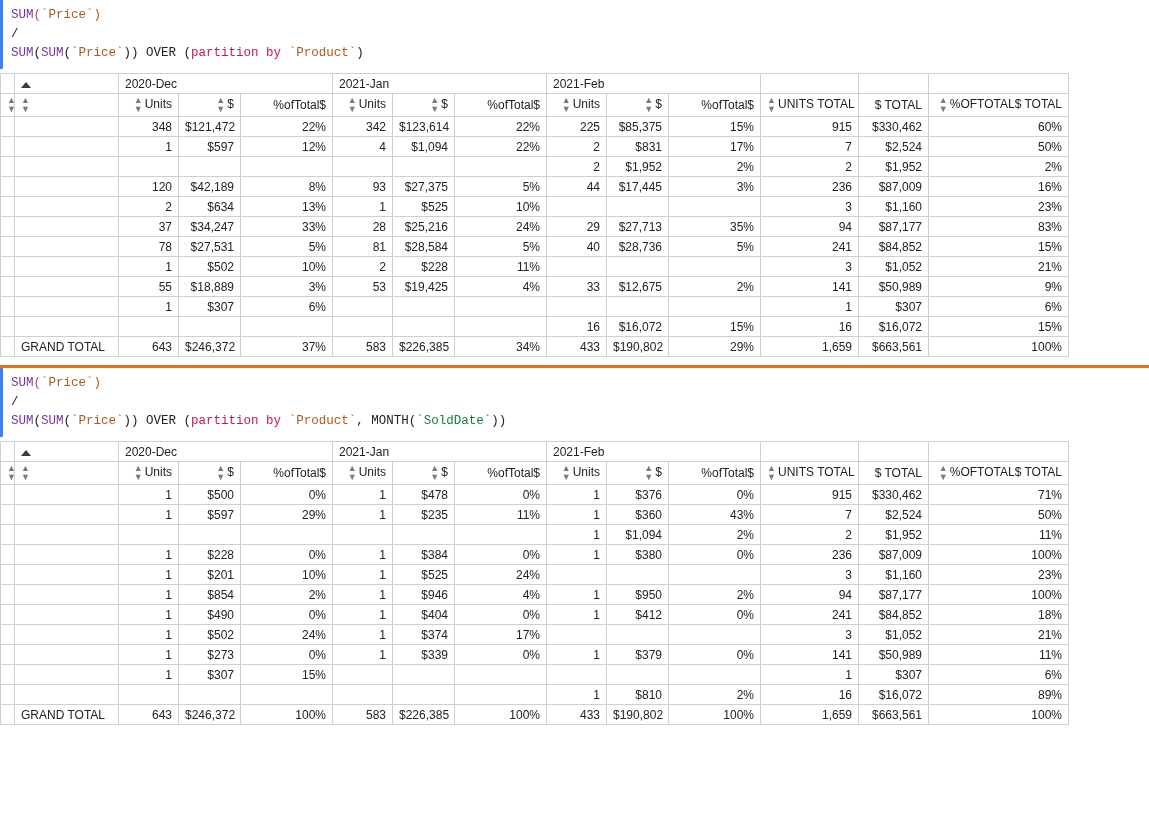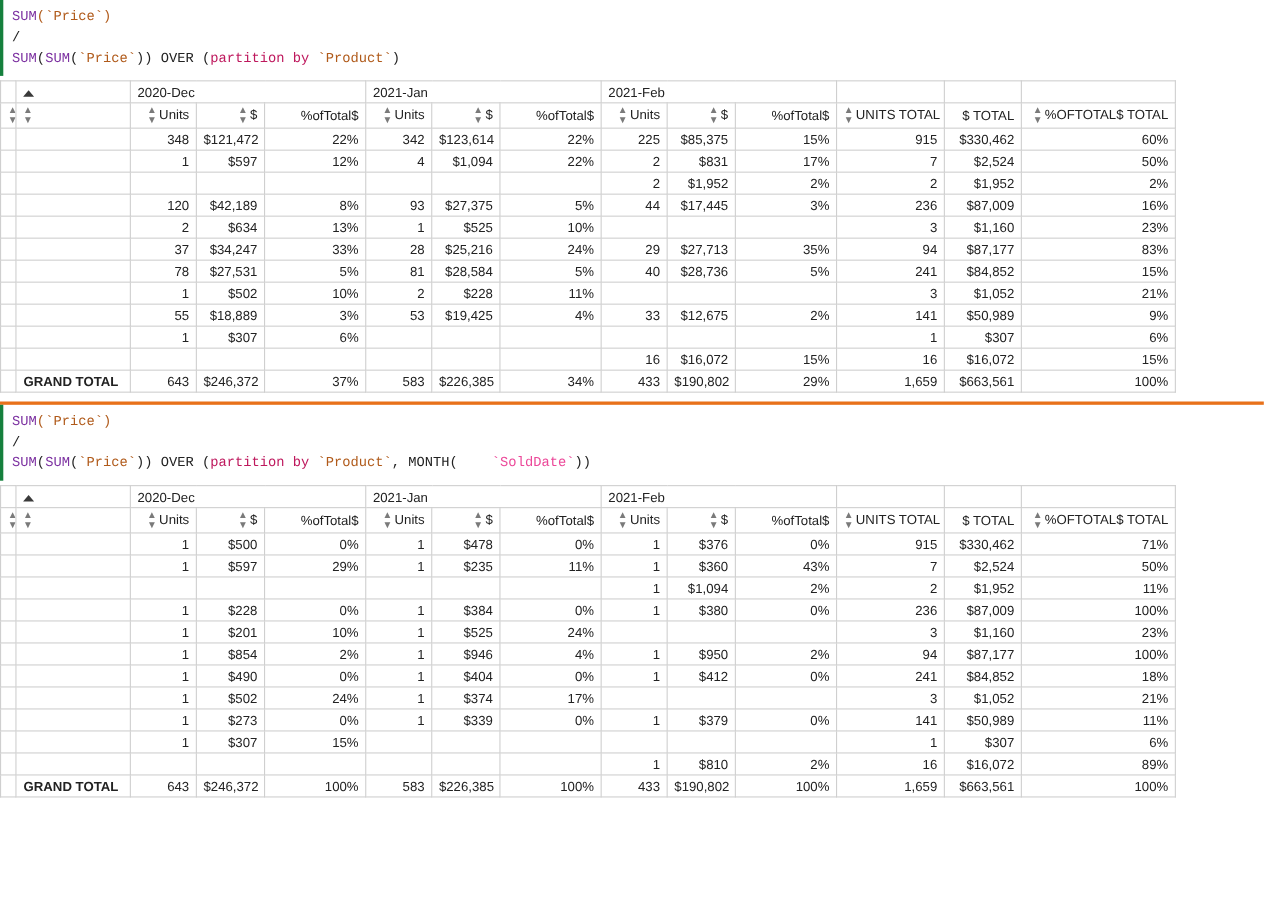--- a/index.html
+++ b/index.html
@@ -4,28 +4,28 @@
 <style>
   html,body{margin:0;padding:0;background:#ffffff;}
   body{width:1149px;height:816px;font-family:"Liberation Sans",sans-serif;color:#222;}
   .panel{position:relative;}
   
   .formula{
     font-family:"Liberation Mono",monospace;
     font-size:12.5px;
     line-height:19px;
     padding:6px 0 6px 8px;
-    border-left:3px solid #15803d;
+    border-left:3px solid #3b82f6;
     color:#222;
     white-space:pre;
   }
   .formula .fn{color:#7b2fa0;}
   .formula .tick{color:#b05a1a;}
   .formula .kw{color:#be185d;}
-  .formula .field{color:#ec4899;margin-left:31px;}
+  .formula .field{color:#15803d;}
   .formula-line{white-space:pre;}
   
   .divider{height:3px;background:#e8711a;margin:8px 0 0 0;}
   
   table.grid{
     border-collapse:collapse;
     font-size:12px;
     width:960px;
     margin-top:4px;
     table-layout:fixed;
@@ -52,21 +52,21 @@
     font-size:12px;
     text-align:right;
     border-top:none;
     height:22px;
   }
   .colhdr td.lefthdr{text-align:left;}
   .num{text-align:right;}
   .tot{text-align:right;}
   .rowlbl{text-align:left;}
   .grand td{font-weight:bold;text-align:right;}
-  .grand td.lbl{text-align:center;padding-right:10px;font-weight:bold;}
+  .grand td.lbl{text-align:left;padding-right:10px;}
   .sortarrow{
     display:inline-block;
     width:8px;
     font-size:9px;
     color:#7a7a7a;
     line-height:9px;
     vertical-align:middle;
     margin-right:3px;
   }
   .sortarrow i{display:block;font-style:normal;}

